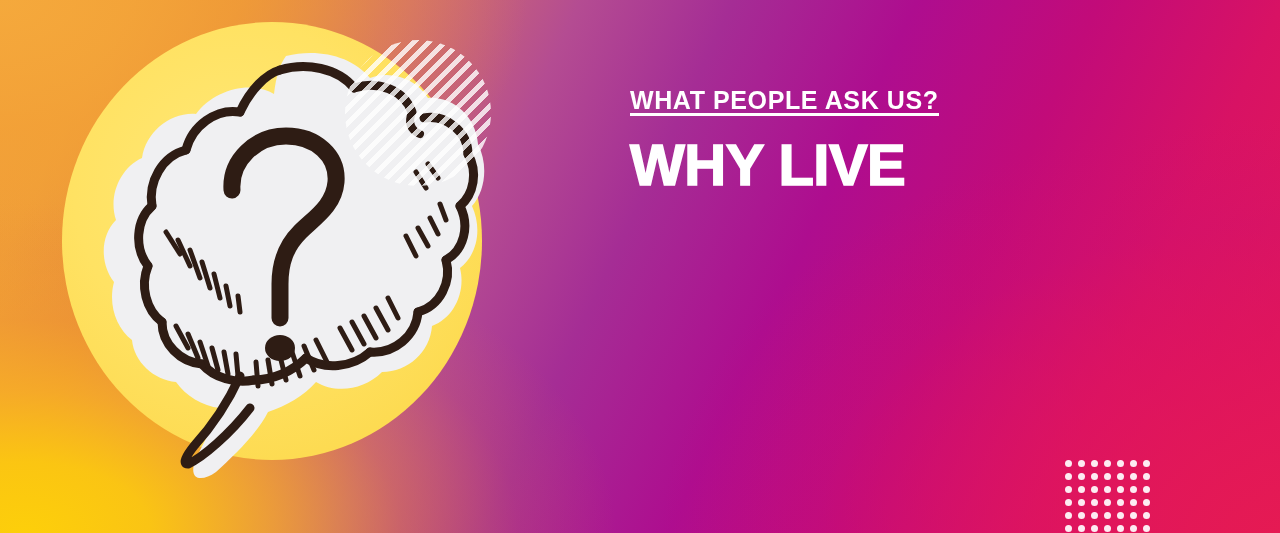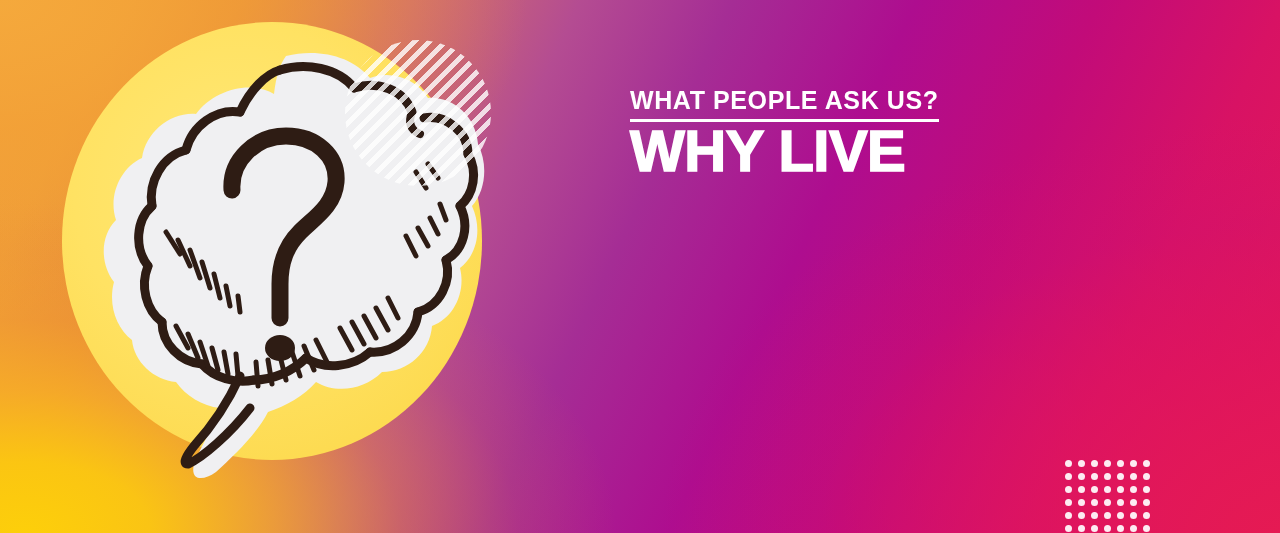--- a/index.html
+++ b/index.html
@@ -122,26 +122,26 @@
     width: 600px;
   }
 
   .eyebrow {
     display: inline-block;
     color: #FFFFFF;
     font-size: 25px;
     font-weight: 700;
     letter-spacing: 0.6px;
     line-height: 1;
-    padding-bottom: 6px;
     border-bottom: 3px solid #FFFFFF;
     white-space: nowrap;
   }
 
   .headline {
+    margin-top: 20px;
     color: #FFFFFF;
     font-size: 58px;
     font-weight: 700;
     line-height: 57px;
     letter-spacing: -0.5px;
     text-transform: uppercase;
     -webkit-text-stroke: 1.6px #FFFFFF;
   }
   .headline .hl-line { display: block; white-space: nowrap; }
 

